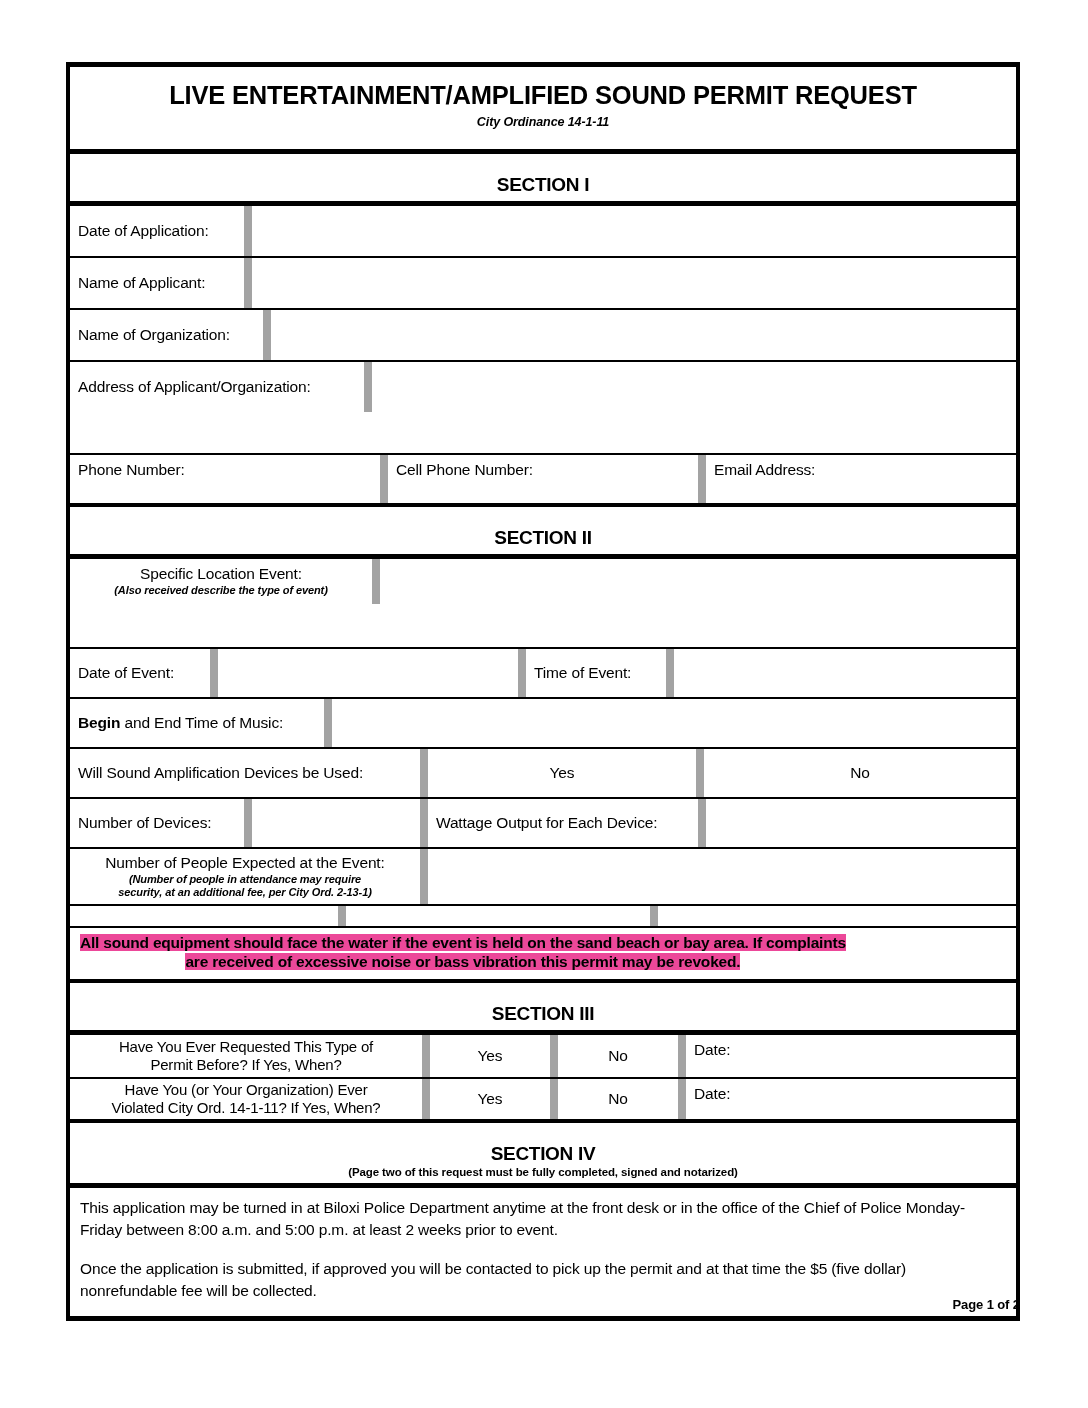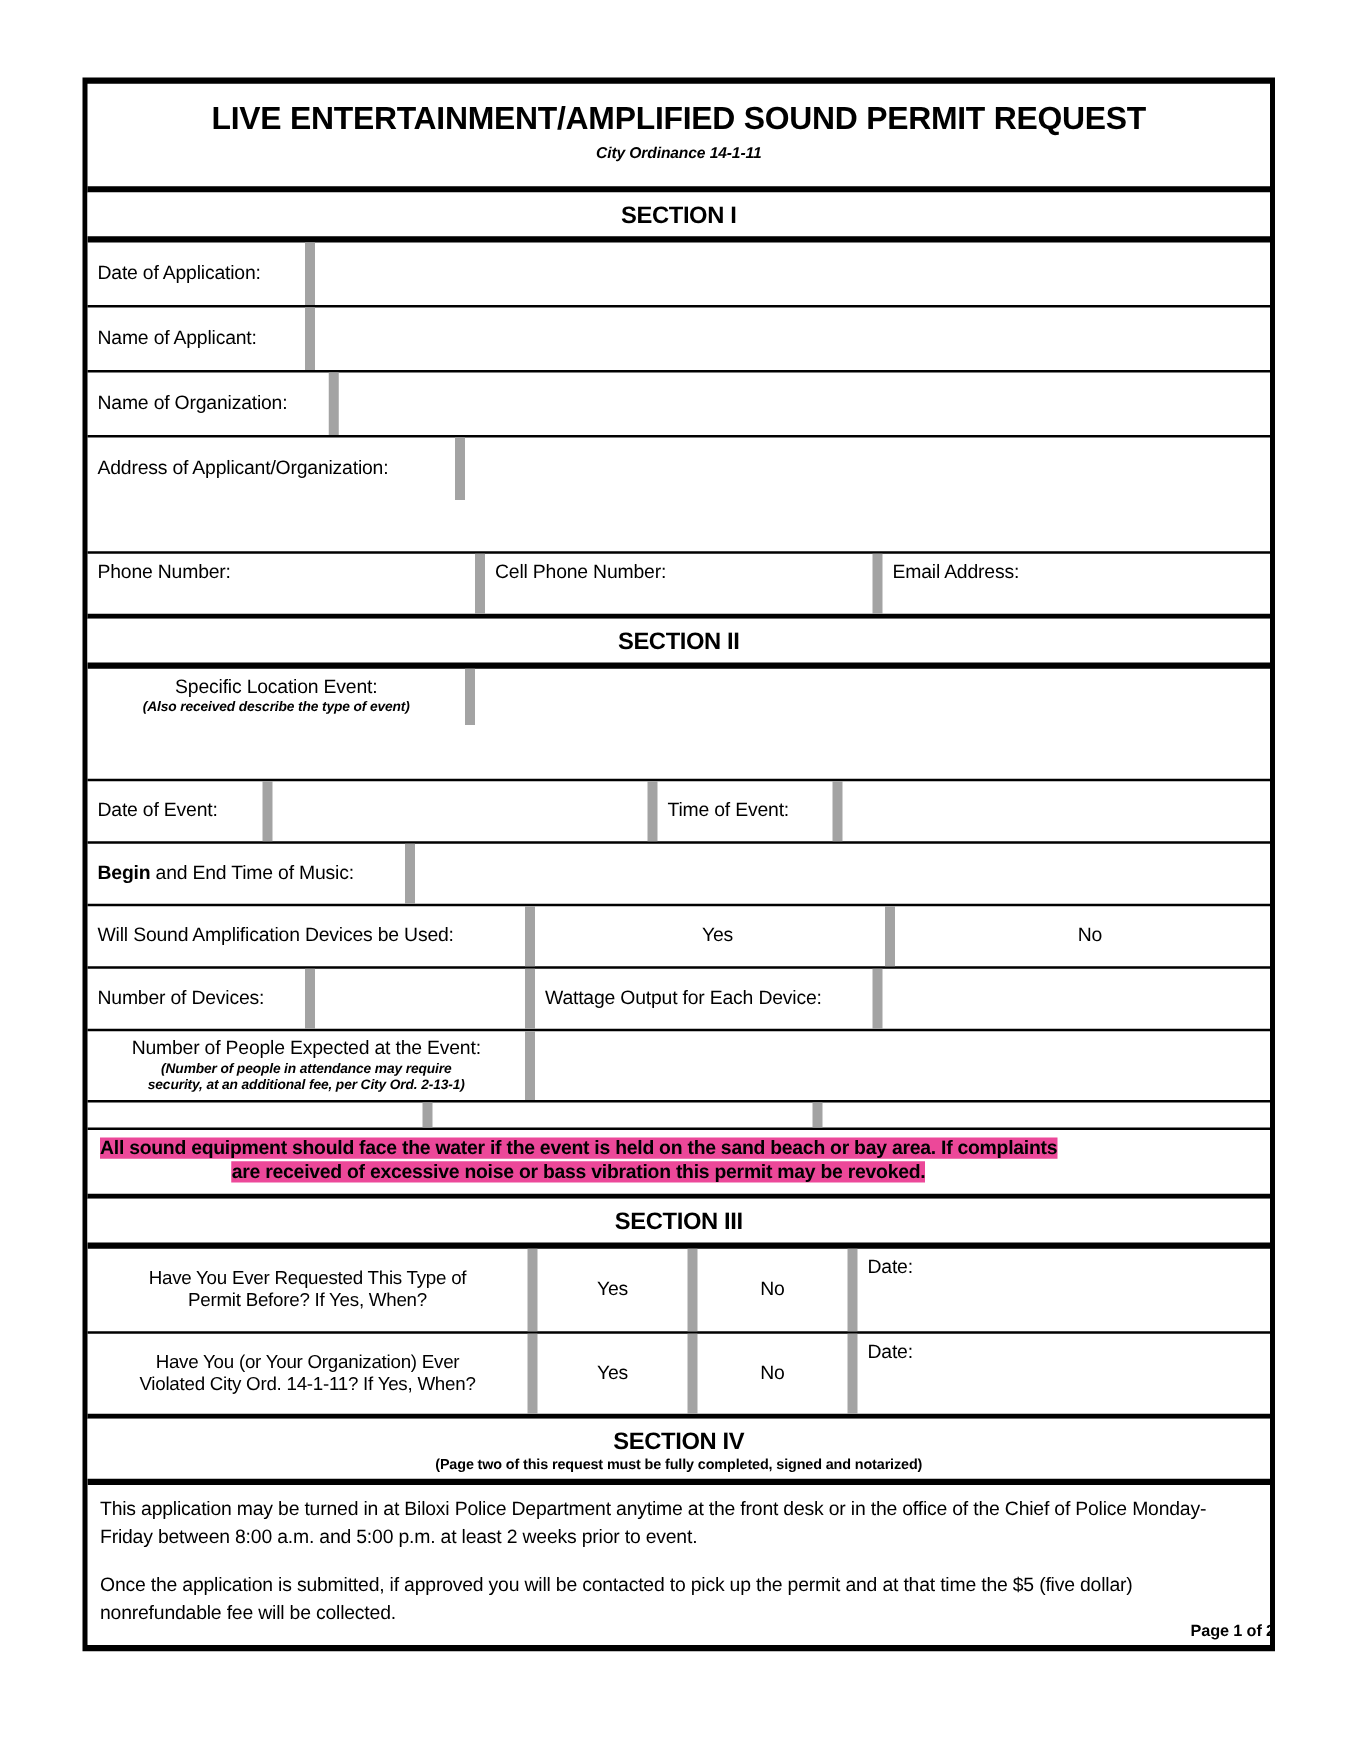--- a/index.html
+++ b/index.html
@@ -53,21 +53,21 @@
     margin-top: 5px;
     letter-spacing: -0.1px;
   }
 
   
   .section-banner {
     text-align: center;
     font-size: 19px;
     font-weight: bold;
     letter-spacing: -0.3px;
-    padding: 8px 0 5px 0;
+    padding: 20px 0 5px 0;
     border-bottom: 5px solid #000;
     background: #fff;
   }
   .section-banner .banner-sub {
     display: block;
     font-size: 11.5px;
     font-weight: bold;
     font-style: normal;
     letter-spacing: -0.1px;
     margin-top: 1px;
@@ -124,21 +124,21 @@
   .w-nameorg { width: 201px; }
   .w-address { width: 302px; }
   .w-phone   { width: 318px; }
   .w-cell    { width: 318px; }
 
   
   .r-location  { height: 45px; border-bottom: none; }
   .r-loc-blank { height: 45px; border-bottom: 2px solid #000; }
   .r-dateevent { height: 50px; }
   .r-music     { height: 50px; }
-  .r-amp       { height: 50px; gap: 12px; }
+  .r-amp       { height: 50px; }
   .r-devices   { height: 50px; }
   .r-people    { height: 57px; }
   .r-spacer    { height: 22px; }
   .r-warning   { }
 
   .w-location { width: 310px; }
   .w-dateev   { width: 148px; }
   .w-dateev-in{ width: 308px; }
   .w-timeev   { width: 148px; }
   .w-music    { width: 262px; }
@@ -158,21 +158,21 @@
     line-height: 1.28;
     letter-spacing: -0.2px;
   }
   .hl {
     background: #ec4899;
     box-decoration-break: clone;
     -webkit-box-decoration-break: clone;
   }
 
   
-  .r-q { height: 68px; }
+  .r-q { height: 44px; }
   .w-question { width: 360px; }
   .w-q-yes    { width: 128px; }
   .w-q-no     { width: 128px; }
   .q-label {
     font-size: 15px;
     line-height: 1.2;
     text-align: center;
     letter-spacing: -0.2px;
   }
 

